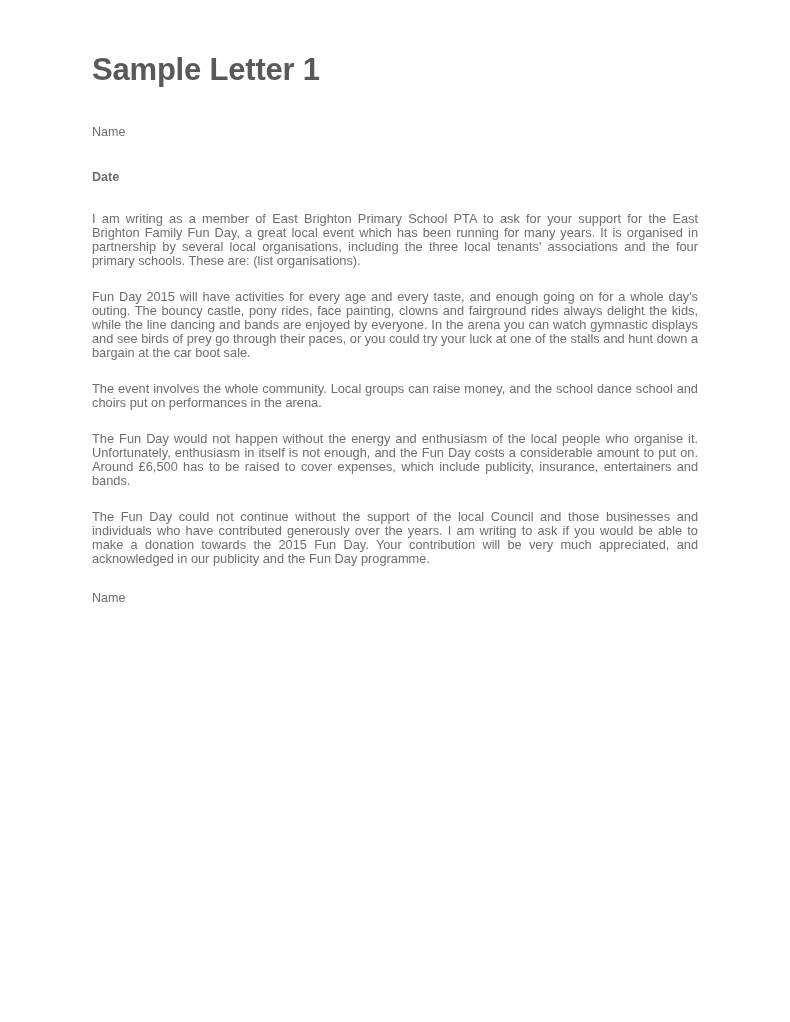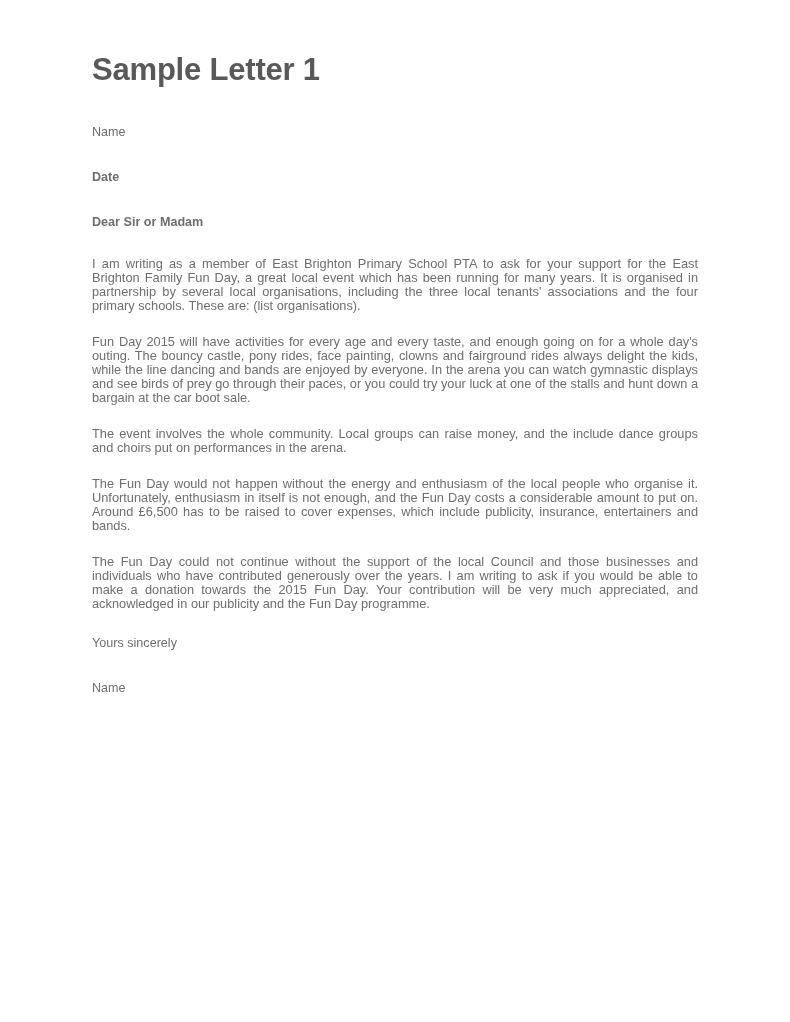--- a/index.html
+++ b/index.html
@@ -99,32 +99,30 @@
   <div class="letter-body">
 
     <h1 class="doc-title">Sample Letter 1</h1>
 
     <div class="addr-block">
       <p class="line">Name</p>
     </div>
 
     <p class="spaced-line">Date</p>
 
-    <p class="spaced-line">Dear Sir or Madam</p>
 
 
     <p class="para">I am writing as a member of East Brighton Primary School PTA to ask for your support for the East Brighton Family Fun Day, a great local event which has been running for many years. It is organised in partnership by several local organisations, including the three local tenants' associations and the four primary schools. These are: (list organisations).</p>
 
     <p class="para">Fun Day 2015 will have activities for every age and every taste, and enough going on for a whole day's outing. The bouncy castle, pony rides, face painting, clowns and fairground rides always delight the kids, while the line dancing and bands are enjoyed by everyone. In the arena you can watch gymnastic displays and see birds of prey go through their paces, or you could try your luck at one of the stalls and hunt down a bargain at the car boot sale.</p>
 
-    <p class="para">The event involves the whole community. Local groups can raise money, and the include dance groups and choirs put on performances in the arena.</p>
+    <p class="para">The event involves the whole community. Local groups can raise money, and the school dance school and choirs put on performances in the arena.</p>
 
     <p class="para">The Fun Day would not happen without the energy and enthusiasm of the local people who organise it. Unfortunately, enthusiasm in itself is not enough, and the Fun Day costs a considerable amount to put on.  Around £6,500 has to be raised to cover expenses, which include publicity, insurance, entertainers and bands.</p>
 
     <p class="para">The Fun Day could not continue without the support of the local Council and those businesses and individuals who have contributed generously over the years. I am writing to ask if you would be able to make a donation towards the 2015 Fun Day. Your contribution will be very much appreciated, and acknowledged in our publicity and the Fun Day programme.</p>
 
 
-    <p class="closing">Yours sincerely</p>
 
     <p class="signoff-name">Name</p>
 
   </div>
 </div>
 
 </body></html>

